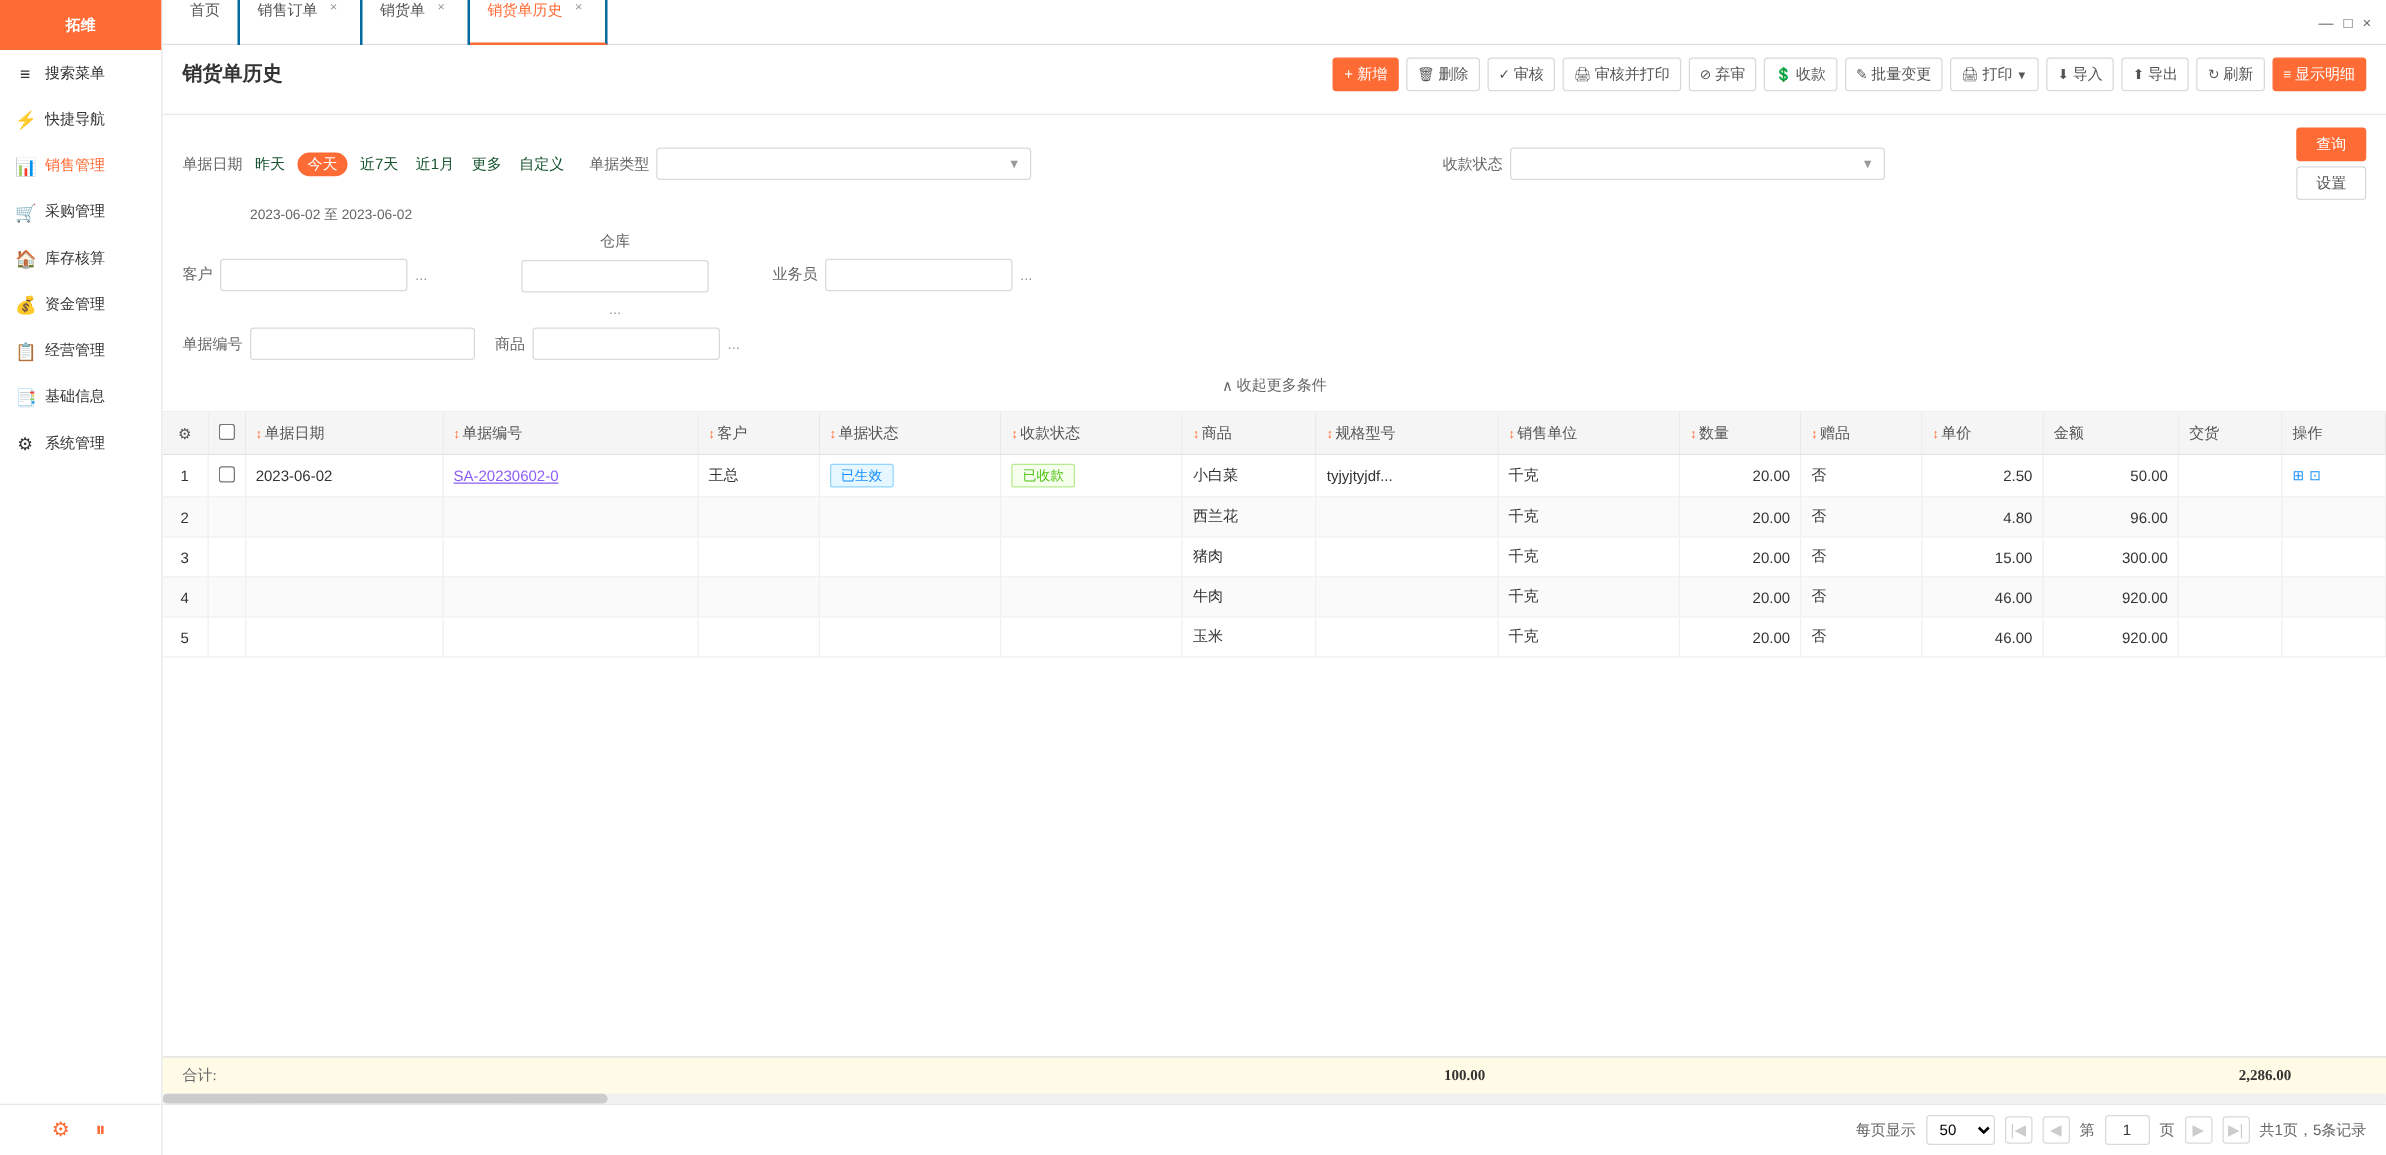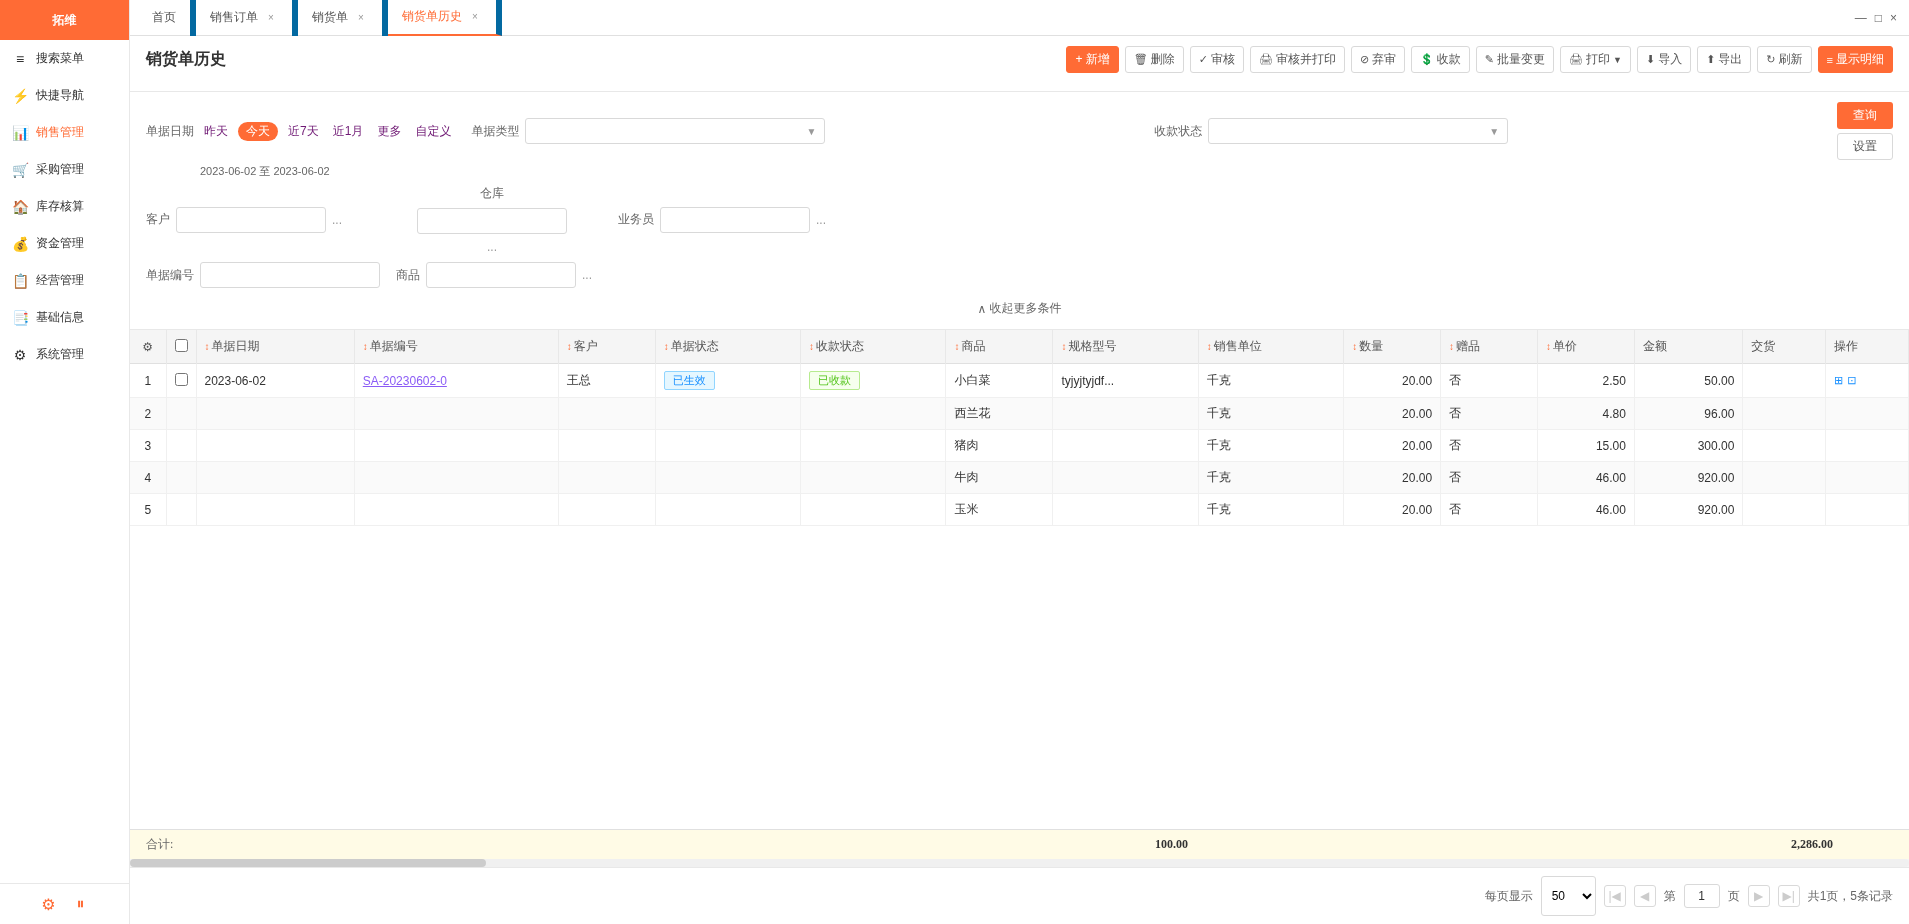--- a/index.html
+++ b/index.html
@@ -69,27 +69,26 @@
       background: #fff;
       border-bottom: 1px solid #e0e0e0;
       display: flex;
       align-items: center;
       height: 36px;
       padding: 0 8px;
       flex-shrink: 0;
     }
     .tab {
       display: flex;
-      align-items: center;
       padding: 0 14px;
       height: 36px;
       cursor: pointer;
       color: #555;
       font-size: 12px;
-      border-right: 6px solid #0369a1;
+      border-right: 2px solid #0369a1;
       gap: 6px;
       white-space: nowrap;
     }
     .tab.active {
       background: #fff;
       color: #ff6b35;
       border-bottom: 2px solid #ff6b35;
     }
     .tab-close {
       font-size: 10px;
@@ -214,21 +213,21 @@
     .filter-select-arrow { color: #999; font-size: 10px; }
     .filter-dots { color: #999; cursor: pointer; }
     .date-shortcuts {
       display: flex;
       align-items: center;
       gap: 6px;
       font-size: 12px;
     }
     .date-shortcut {
       cursor: pointer;
-      color: #701a75;
+      color: #14532d;
       padding: 1px 4px;
       border-radius: 2px;
     }
     .date-shortcut.active {
       background: #ff6b35;
       color: #fff;
       border-radius: 10px;
       padding: 1px 8px;
     }
     .date-range {
@@ -339,21 +338,21 @@
       gap: 8px;
       flex-shrink: 0;
       font-size: 12px;
     }
     .pagination-label { color: #666; }
     .pagination-select {
       border: 1px solid #d9d9d9;
       border-radius: 3px;
       padding: 2px 6px;
       font-size: 12px;
-      height: 40px;
+      height: 24px;
       background: #fff;
       cursor: pointer;
     }
     .pagination-btn {
       width: 22px;
       height: 22px;
       display: flex;
       align-items: center;
       justify-content: center;
       border: 1px solid #d9d9d9;

